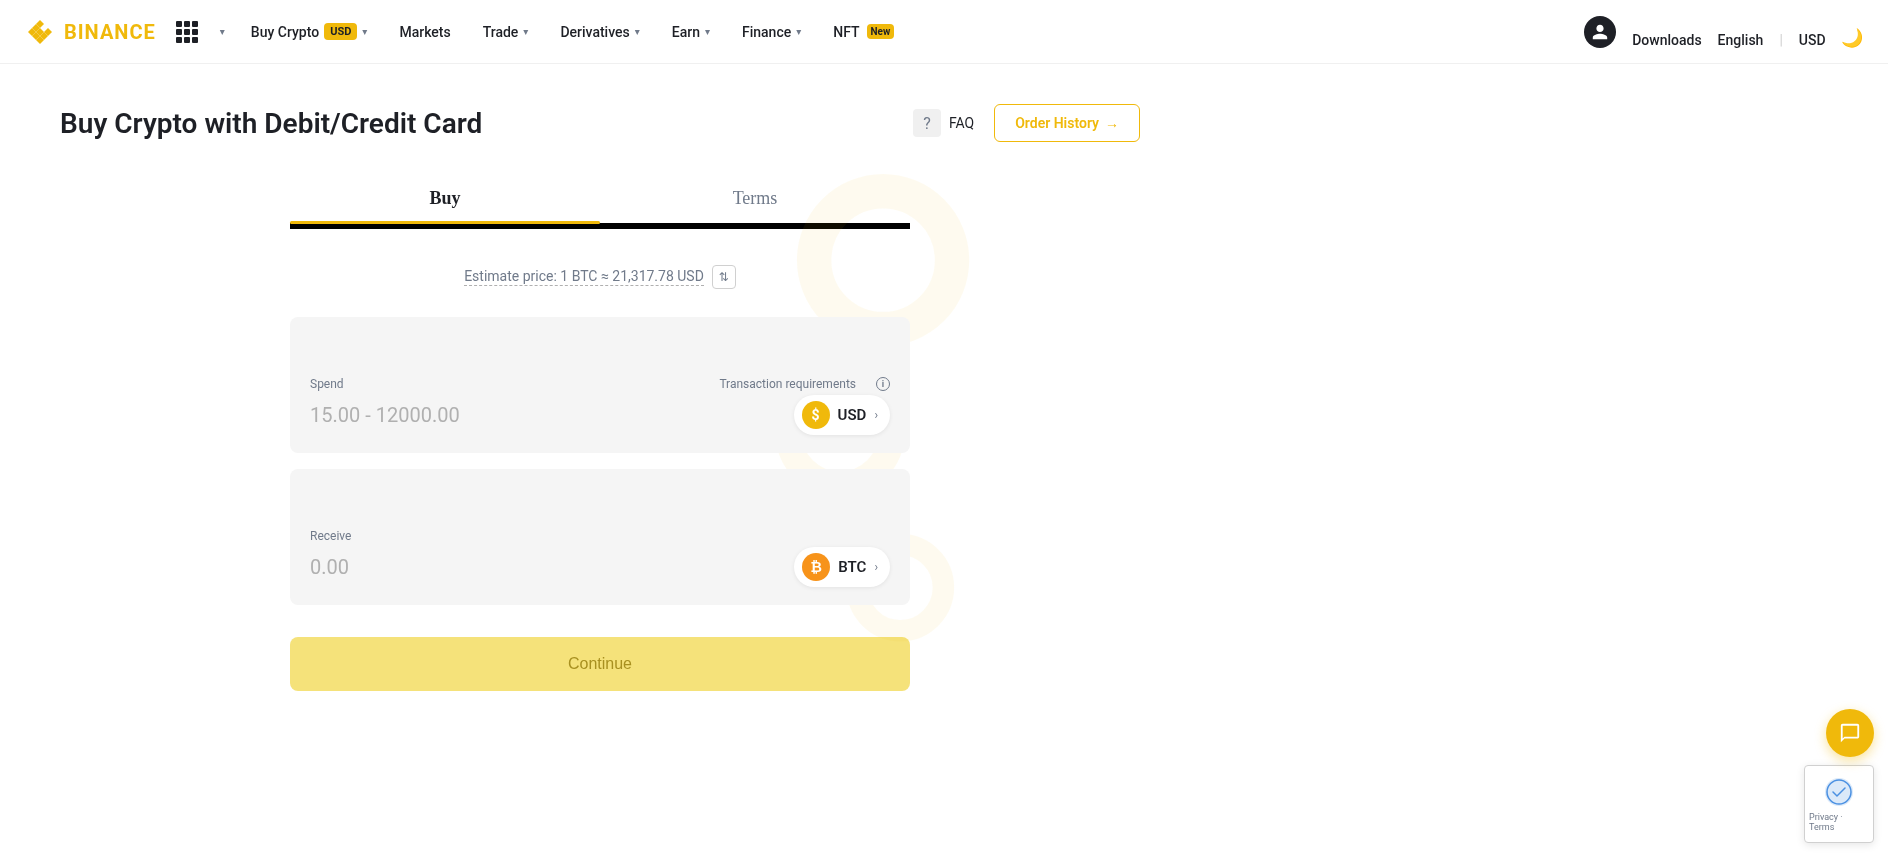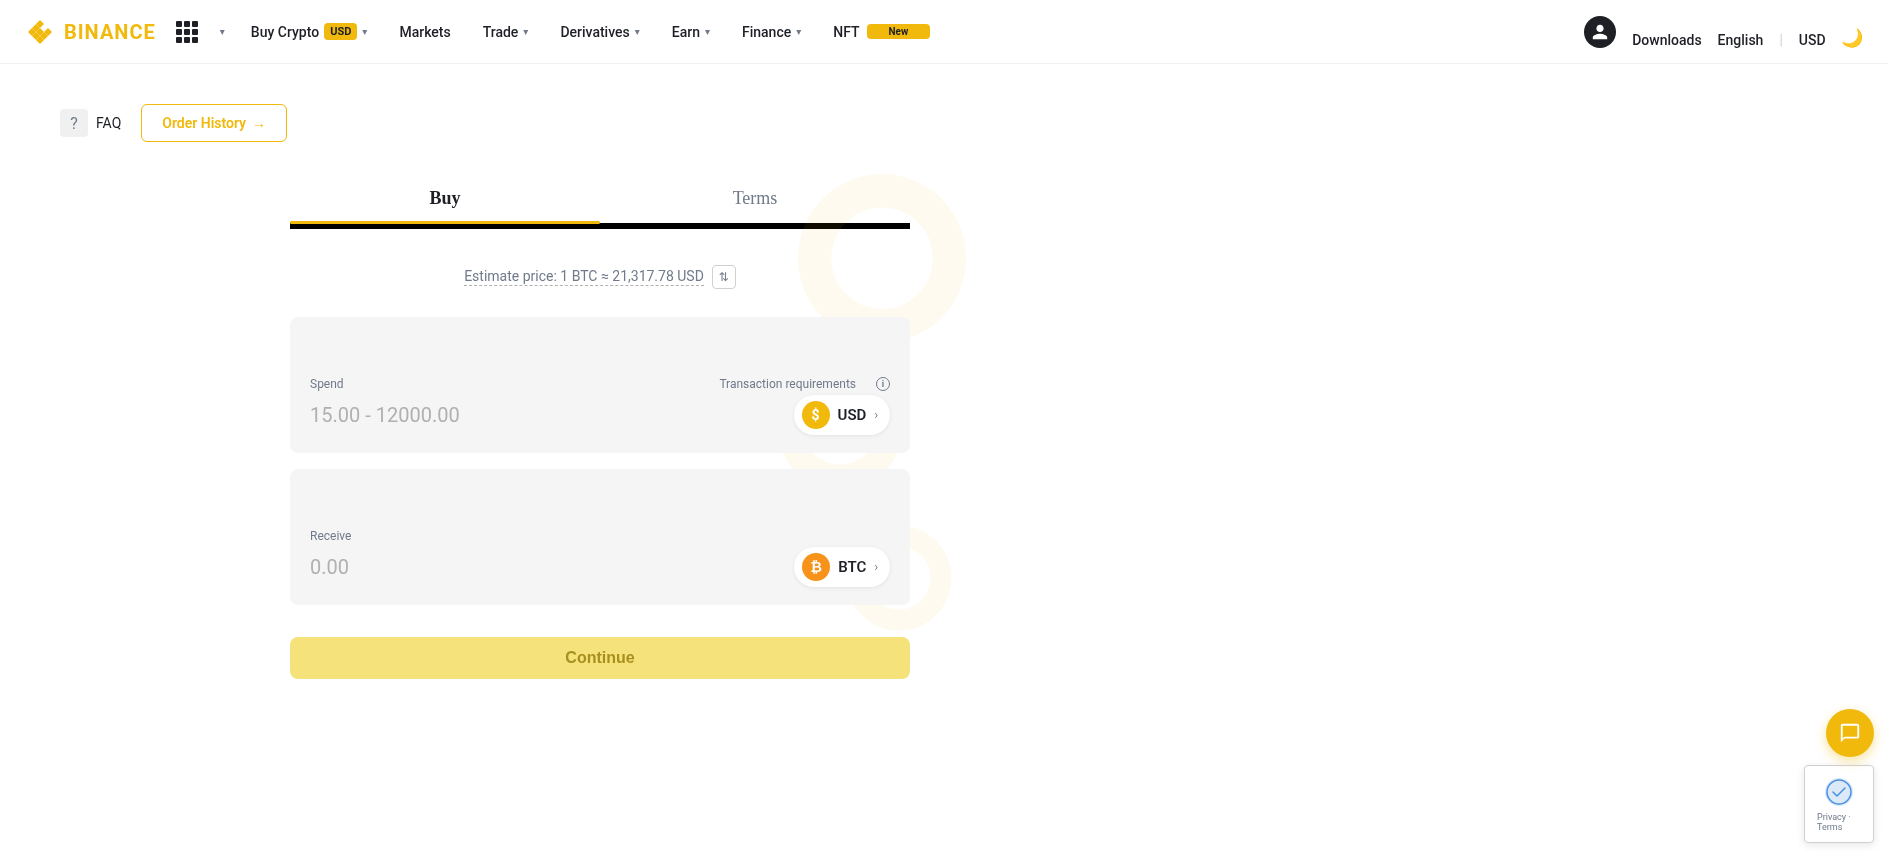--- a/index.html
+++ b/index.html
@@ -75,21 +75,21 @@
       font-weight: 700;
       padding: 2px 6px;
       border-radius: 4px;
       margin-left: 2px;
     }
     .nav-badge-new {
       background: #F0B90B;
       color: #1e2026;
       font-size: 10px;
       font-weight: 700;
-      padding: 2px 22px;
+      padding: 2px 4px;
       border-radius: 4px;
       margin-left: 4px;
     }
     .navbar-right {
       display: flex;
       align-items: flex-end;
       gap: 16px;
     }
     .nav-right-item {
       font-size: 14px;
@@ -332,40 +332,40 @@
       width: 300px;
       height: 100%;
       pointer-events: none;
       opacity: 0.06;
       overflow: visible;
     }
 
     
     .continue-btn {
       width: 100%;
-      padding: 12px;
+      padding: 18px;
       background: #F5E27A;
       border: none;
       border-radius: 8px;
       font-size: 16px;
-      font-weight: 700;
+      font-weight: 400;
       color: #a89020;
       cursor: not-allowed;
       margin-top: 16px;
     }
 
     
     .recaptcha-badge {
       position: fixed;
       bottom: 14px;
       right: 14px;
       background: #fff;
       border: 1px solid #d0d0d0;
       border-radius: 4px;
-      padding: 10px 12px;
+      padding: 10px 4px;
       font-size: 10px;
       color: #707A8A;
       display: flex;
       flex-direction: column;
       align-items: center;
       gap: 4px;
       width: 70px;
       box-shadow: 0 2px 8px rgba(0,0,0,0.1);
     }
     .recaptcha-logo {
@@ -462,20 +462,21 @@
     <span class="nav-right-item">Downloads</span>
     <span class="nav-right-item">English</span>
     <span class="nav-divider">|</span>
     <span class="nav-right-item">USD</span>
     <span class="moon-icon">🌙</span>
   </div>
 </nav>
 
 <div class="main">
   <div class="page-header">
+    <h1 class="page-title">Buy Crypto with Debit/Credit Card</h1>
     <div class="header-right">
       <div class="faq-btn">
         <div class="faq-icon">?</div>
         <span>FAQ</span>
       </div>
       <div class="order-history-btn">
         <span>Order History</span>
         <span>→</span>
       </div>
     </div>

